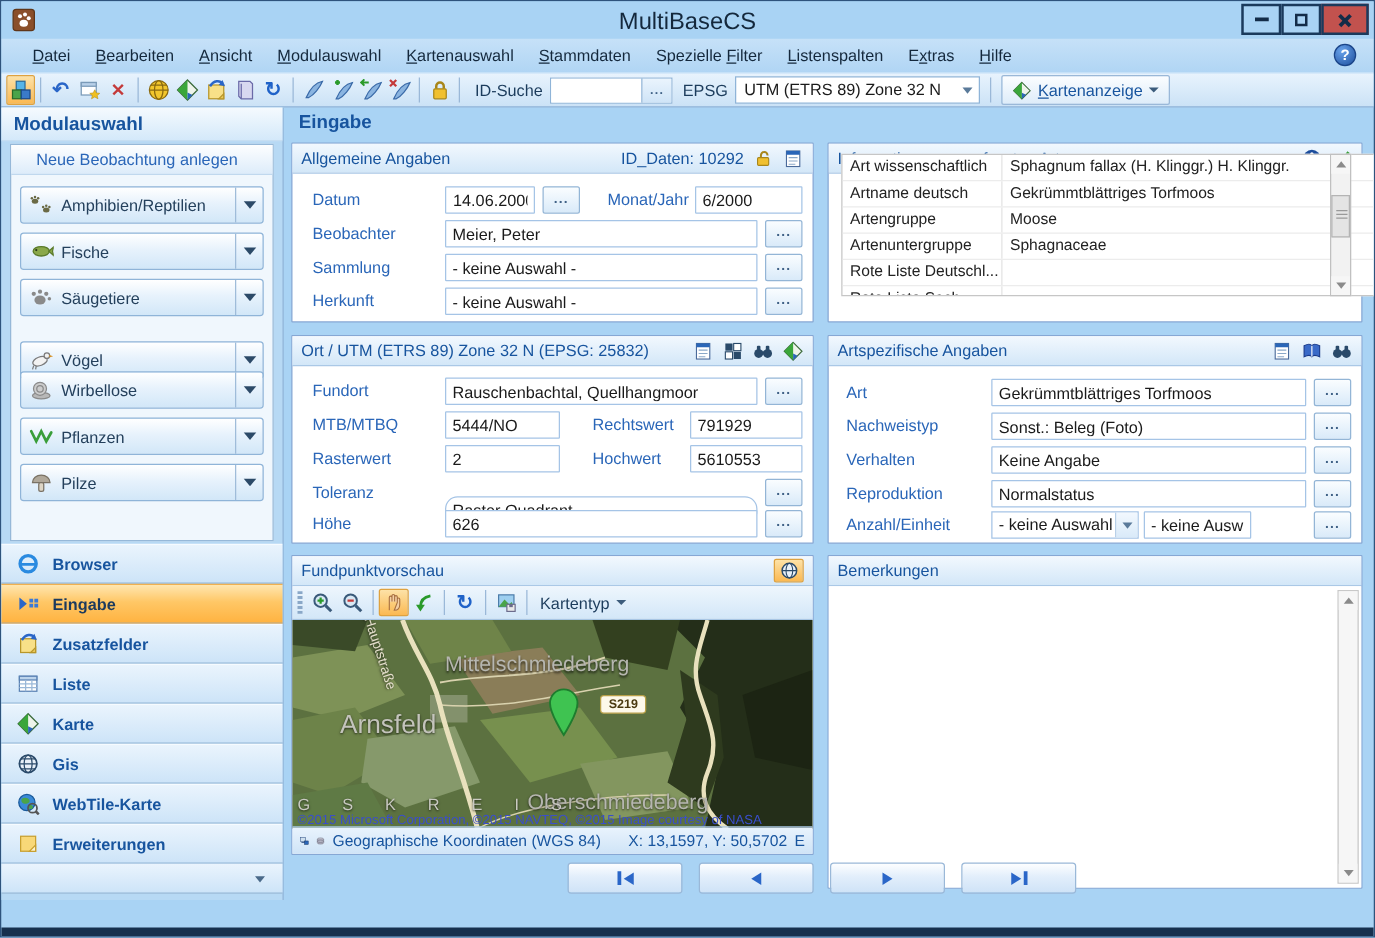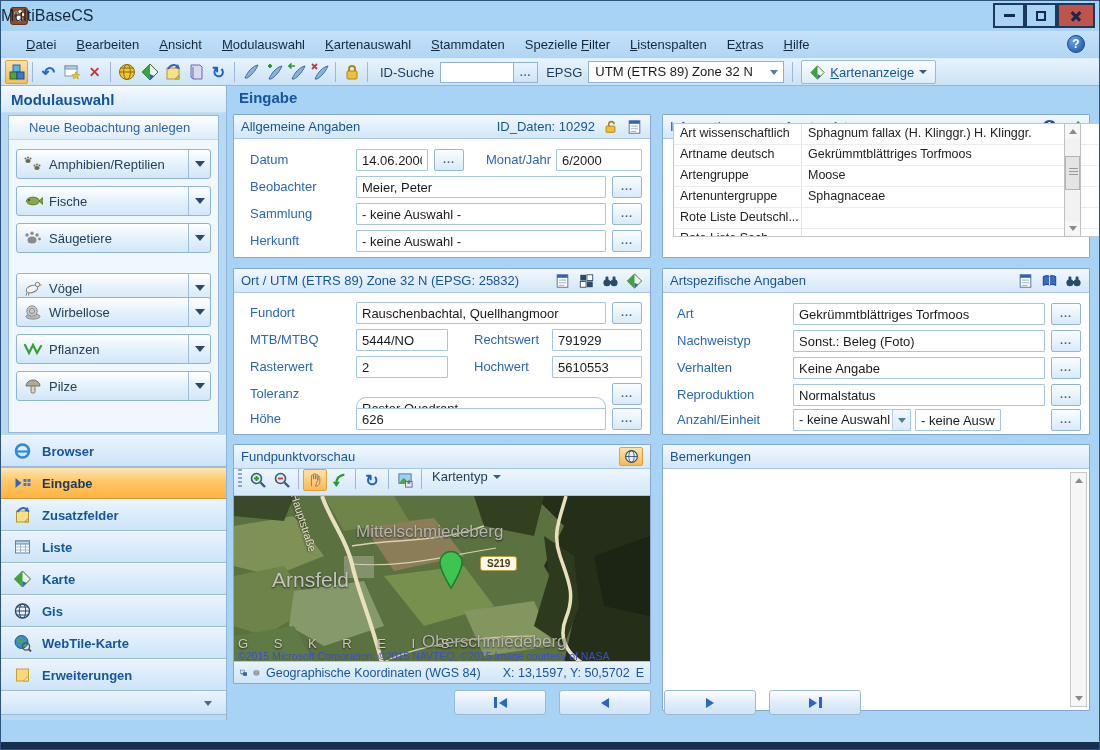--- a/index.html
+++ b/index.html
@@ -2,21 +2,21 @@
 <html><head>
 <meta charset="utf-8">
 <style>
 * { margin:0; padding:0; box-sizing:border-box; }
 body { font-family:"Liberation Sans", sans-serif; font-size:13px; background:#5a7ba0; }
 .window { position:relative; width:1100px; height:750px; background:#a9d3f4; border:1px solid #2e537c; overflow:hidden; }
 
 
 .titlebar { position:absolute; left:0; top:0; width:100%; height:30px; background:#a9d3f4; }
 .app-icon { position:absolute; left:9px; top:6px; width:18px; height:18px; background:#8a4f2a; border:1px solid #5f3619; border-radius:3px; }
-.title-text { position:absolute; left:0; top:6px; width:100%; text-align:left; color:#14283c; font-size:16px; }
+.title-text { position:absolute; left:0; top:6px; width:100%; text-align:center; color:#14283c; font-size:19px; }
 .winbtn { position:absolute; top:2px; height:25px; border:2px solid #1a3a5c; background:#a9d3f4; display:flex; align-items:center; justify-content:center; }
 .btn-min { left:992px; width:32px; }
 .btn-max { left:1024px; width:32px; }
 .btn-close { left:1056px; width:38px; background:#c2524e; }
 .glyph-min { width:11px; height:3px; background:#132c48; }
 .glyph-max { width:10px; height:10px; border:2px solid #132c48; }
 .glyph-x { position:relative; width:14px; height:14px; }
 .glyph-x::before,.glyph-x::after { content:""; position:absolute; left:1px; top:6px; width:12px; height:2.5px; background:#132c48; }
 .glyph-x::before { transform:rotate(45deg);} .glyph-x::after { transform:rotate(-45deg);}
 
@@ -84,21 +84,21 @@
 .scell-v { flex:1; padding:2px 6px 0; color:#222; font-size:12.5px; white-space:nowrap; overflow:hidden; }
 .vscroll { position:absolute; top:8px; width:17px; border:1px solid #c0c0c0; background:#f2f2f2; }
 .sarrow { position:absolute; left:0; width:15px; height:15px; background:#f6f6f6; display:flex; align-items:center; justify-content:center; }
 .sarrow.up { top:0; } .sarrow.dn { bottom:0; }
 .sarrow.up::before { content:""; width:0; height:0; border-left:4px solid transparent; border-right:4px solid transparent; border-bottom:5px solid #8a8a8a; }
 .sarrow.dn::before { content:""; width:0; height:0; border-left:4px solid transparent; border-right:4px solid transparent; border-top:5px solid #8a8a8a; }
 .sthumb { position:absolute; left:0; top:32px; width:15px; height:34px; background:#e4e4e4; border:1px solid #b4b4b4; }
 .sthumb::before { content:""; position:absolute; left:3px; top:14px; width:9px; height:1px; background:#999; box-shadow:0 3px 0 #999, 0 -3px 0 #999; }
 
 
-.map-toolbar { position:absolute; left:0; right:0; top:24px; height:27px; background:linear-gradient(#eef6fd,#d3e7f8); border-bottom:1px solid #a8c6e4; display:flex; align-items:flex-start; padding-left:4px; }
+.map-toolbar { position:absolute; left:0; right:0; top:24px; height:27px; background:linear-gradient(#eef6fd,#d3e7f8); border-bottom:1px solid #a8c6e4; display:flex; align-items:center; padding-left:4px; }
 .grip { width:4px; height:18px; margin-right:4px; background:repeating-linear-gradient(#8aa8c8 0 2px, transparent 2px 4px); flex:none; }
 .mi { width:24px; height:22px; display:flex; align-items:center; justify-content:center; flex:none; }
 .mi-active { background:linear-gradient(#fde2a7,#fbb952); border:1px solid #dfa23f; border-radius:2px; }
 .map-type { color:#1c3c5c; margin-left:6px; display:flex; align-items:center; gap:5px; }
 .map-type .arr { width:0; height:0; border-left:4px solid transparent; border-right:4px solid transparent; border-top:4px solid #3c5c7c; }
 .map-canvas { position:absolute; left:0; right:0; top:51px; height:167px; overflow:hidden; background:#5c7140; }
 .map-label { position:absolute; color:#b6b6b0; font-size:17px; text-shadow:0 1px 2px rgba(0,0,0,.7); white-space:nowrap; }
 .road-badge { position:absolute; background:#fdf9ea; border:1px solid #b8a048; border-radius:3px; color:#4a3a10; font-size:10px; font-weight:bold; padding:1px 6px; }
 .map-copy { position:absolute; left:4px; bottom:1px; color:#3a4ecb; font-size:10.5px; white-space:nowrap; }
 .map-status { position:absolute; left:0; right:0; bottom:0; height:22px; background:linear-gradient(#e9f3fd,#cfe4f7); border-top:1px solid #a8c6e4; display:flex; align-items:center; padding:0 6px; gap:6px; color:#17549e; font-size:12.5px; white-space:nowrap; overflow:hidden; }

